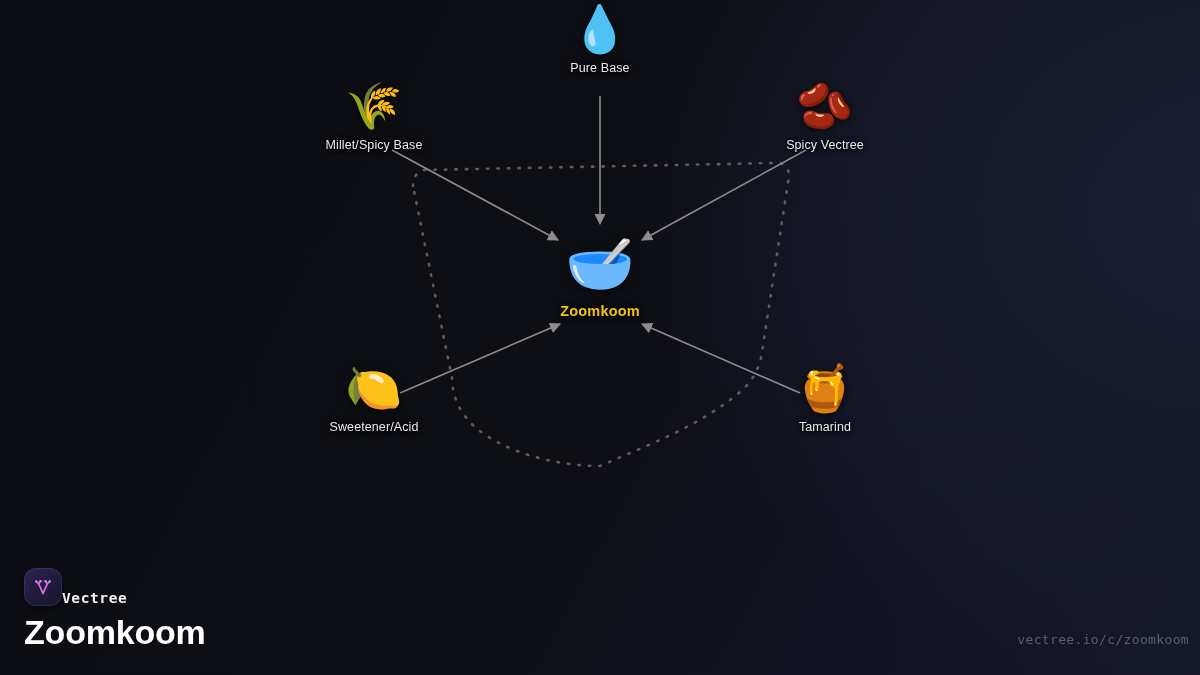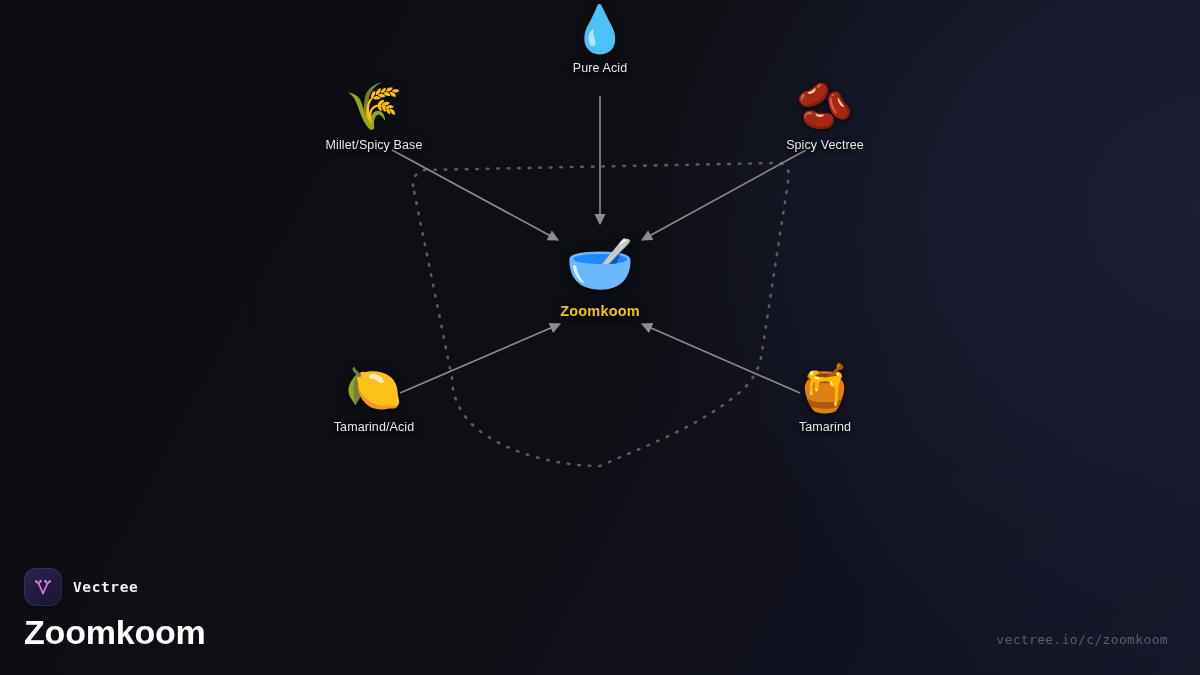--- a/index.html
+++ b/index.html
@@ -66,22 +66,21 @@
 
   
   #footer {
     position:absolute;
     left:0; bottom:0;
     width:1200px;
     padding:0 24px 24px 24px;
   }
   #brand-row {
     display:flex;
-    align-items:center;
-    gap:11px;
+    align-items:flex-end;
     margin-bottom:8px;
   }
   #brand-logo {
     width:38px; height:38px;
     border-radius:12px;
     background:linear-gradient(145deg,#2a2450 0%,#201b3d 55%,#191531 100%);
     box-shadow:0 2px 8px rgba(0,0,0,.55), inset 0 0 0 1px rgba(150,120,220,.16);
     display:flex; align-items:center; justify-content:center;
     flex:none;
   }
@@ -94,21 +93,21 @@
   }
   #page-title {
     font-size:34px;
     font-weight:bold;
     color:#ffffff;
     letter-spacing:-.2px;
     line-height:1.08;
   }
   #footer-url {
     position:absolute;
-    right:32px; bottom:28px;
+    right:11px; bottom:28px;
     font-family:"DejaVu Sans Mono", monospace;
     font-size:13px;
     color:#5b5f6b;
     letter-spacing:.35px;
   }
 </style>
 </head>
 <body>
 
 <div id="stage">
@@ -137,36 +136,36 @@
 
     <line x1="806" y1="150" x2="642" y2="240" stroke="#8d8d8d" stroke-width="1.6" marker-end="url(#arrow)"></line>
 
     <line x1="400" y1="393" x2="560" y2="324" stroke="#8d8d8d" stroke-width="1.6" marker-end="url(#arrow)"></line>
 
     <line x1="800" y1="393" x2="642" y2="324" stroke="#8d8d8d" stroke-width="1.6" marker-end="url(#arrow)"></line>
   </svg>
 
   <div class="node ingredient" style="left:600px; top:40px;">
     <div class="node-icon">💧</div>
-    <div class="node-label">Pure Acid</div>
+    <div class="node-label">Pure Base</div>
   </div>
 
   <div class="node ingredient" style="left:374px; top:117px;">
     <div class="node-icon">🌾</div>
     <div class="node-label">Millet/Spicy Base</div>
   </div>
 
   <div class="node ingredient" style="left:825px; top:117px;">
     <div class="node-icon">🫘</div>
     <div class="node-label">Spicy Vectree</div>
   </div>
 
   <div class="node ingredient" style="left:374px; top:399px;">
     <div class="node-icon">🍋</div>
-    <div class="node-label">Tamarind/Acid</div>
+    <div class="node-label">Sweetener/Acid</div>
   </div>
 
   <div class="node ingredient" style="left:825px; top:399px;">
     <div class="node-icon">🍯</div>
     <div class="node-label">Tamarind</div>
   </div>
 
   <div class="node center" style="left:600px; top:277px;">
     <div class="node-icon">🥣</div>
     <div class="node-label">Zoomkoom</div>

